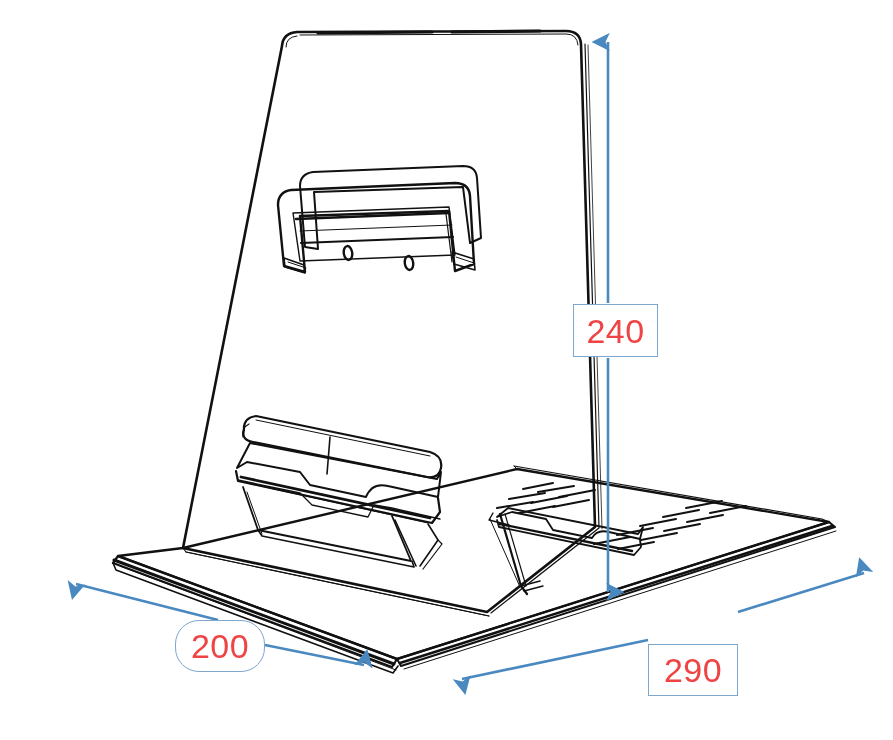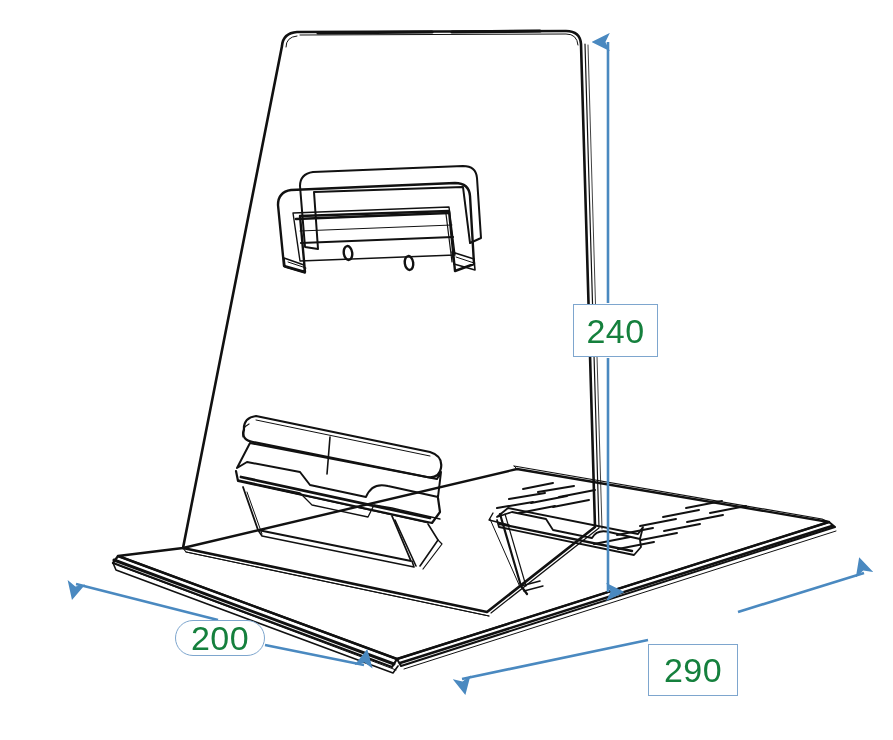--- a/index.html
+++ b/index.html
@@ -22,34 +22,34 @@
     position: absolute;
     left: 0;
     top: 0;
     width: 893px;
     height: 740px;
   }
   .dim-label {
     position: absolute;
     background: #ffffff;
     border: 1.6px solid #7EA6CE;
-    color: #15803d;
+    color: #ef4444;
     font-family: "Liberation Sans", sans-serif;
     font-size: 34px;
     line-height: 1;
     display: flex;
     align-items: center;
     justify-content: center;
     box-sizing: border-box;
     letter-spacing: 0.5px;
     z-index: 20;
     user-select: none;
   }
   #lbl-240 { left: 573px; top: 304px; width: 85px;  height: 53px; }
-  #lbl-200 { left: 175px; top: 620px; width: 90px;  height: 36px; border-radius: 24px; }
+  #lbl-200 { left: 175px; top: 620px; width: 90px;  height: 52px; border-radius: 24px; }
   #lbl-290 { left: 648px; top: 607px; width: 90px;  height: 52px; margin-top: 37px; }
 </style>
 </head>
 <body>
 
 <div id="stage">
 
   <svg id="drawing" viewBox="0 0 893 740" xmlns="http://www.w3.org/2000/svg">
 
     <defs>

